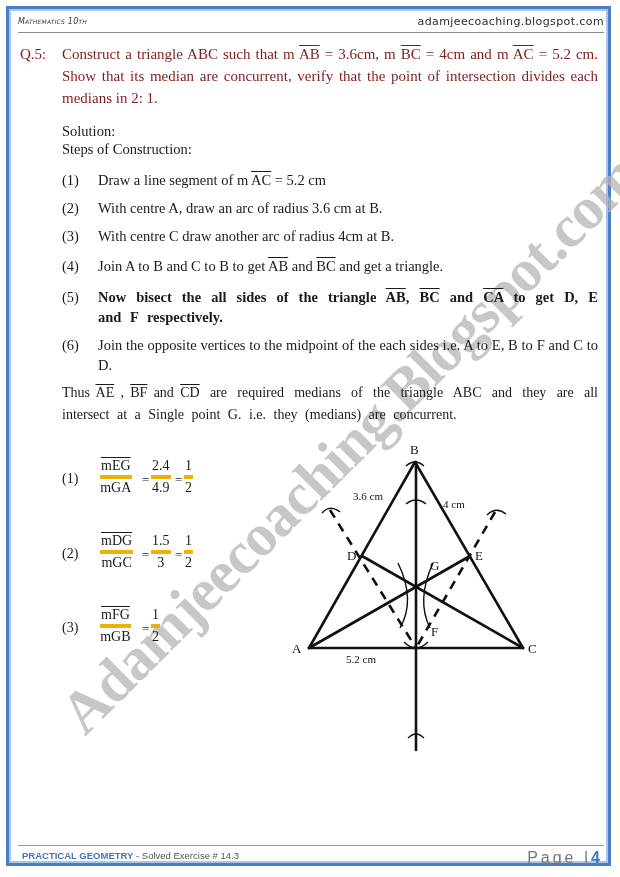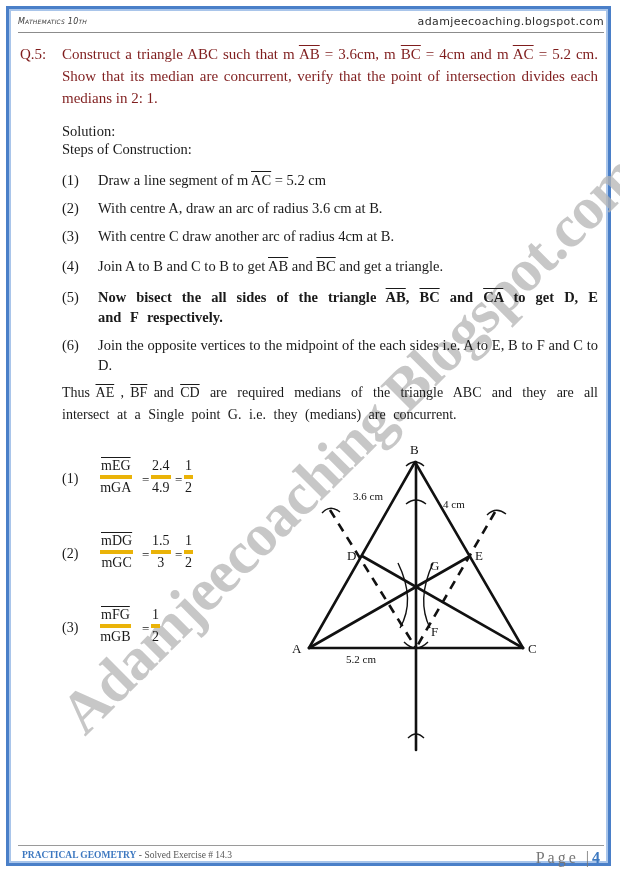--- a/index.html
+++ b/index.html
@@ -8,21 +8,21 @@
     .frame-outer { position: absolute; left: 6px; top: 6px; width: 605px; height: 860px;
                    border: 3px solid #4a7fc8; box-sizing: border-box; }
     .frame-inner { position: absolute; left: 9px; top: 9px; width: 599px; height: 854px;
                    border: 2px solid #a9c5ea; box-sizing: border-box; }
     .header { position: absolute; left: 18px; top: 14px; width: 586px; height: 18px;
               border-bottom: 1px solid #8c8c8c; font-family: "DejaVu Sans", sans-serif; }
     .header-left { position: absolute; left: 0; top: 3px; font-size: 8px; color: #3a3a3a;
                    font-variant: small-caps; letter-spacing: 0.2px; font-style: italic; }
     .header-right { position: absolute; right: 0; top: 1px; font-size: 11px; color: #2c2c2c; letter-spacing: 0.4px; }
     .footer { position: absolute; left: 18px; top: 845px; width: 586px; height: 18px;
-              border-top: 1px solid #9a9a9a; font-family: Liberation Serif, serif; }
+              border-top: 1px solid #9a9a9a; font-family: Liberation Sans, sans-serif; }
     .footer-left { position: absolute; left: 4px; top: 4px; font-size: 9.5px; color: #555; }
     .footer-left .subject { color: #3d78c0; font-weight: bold; }
     .footer-right { position: absolute; right: 4px; top: 3px; font-size: 16px; color: #777; letter-spacing: 3px; }
     .footer-right .num { color: #3d78c0; font-weight: bold; letter-spacing: 0; }
 
     .watermark { position: absolute; left: -40px; top: 420px; width: 760px; text-align: center;
                  transform: rotate(-45deg); transform-origin: 50% 50%;
                  font-family: "Liberation Serif", serif; font-weight: bold; font-size: 60px;
                  color: #b5b5b5; opacity: 0.75; letter-spacing: -1px; pointer-events: none; z-index: 1; white-space: nowrap; }
 

